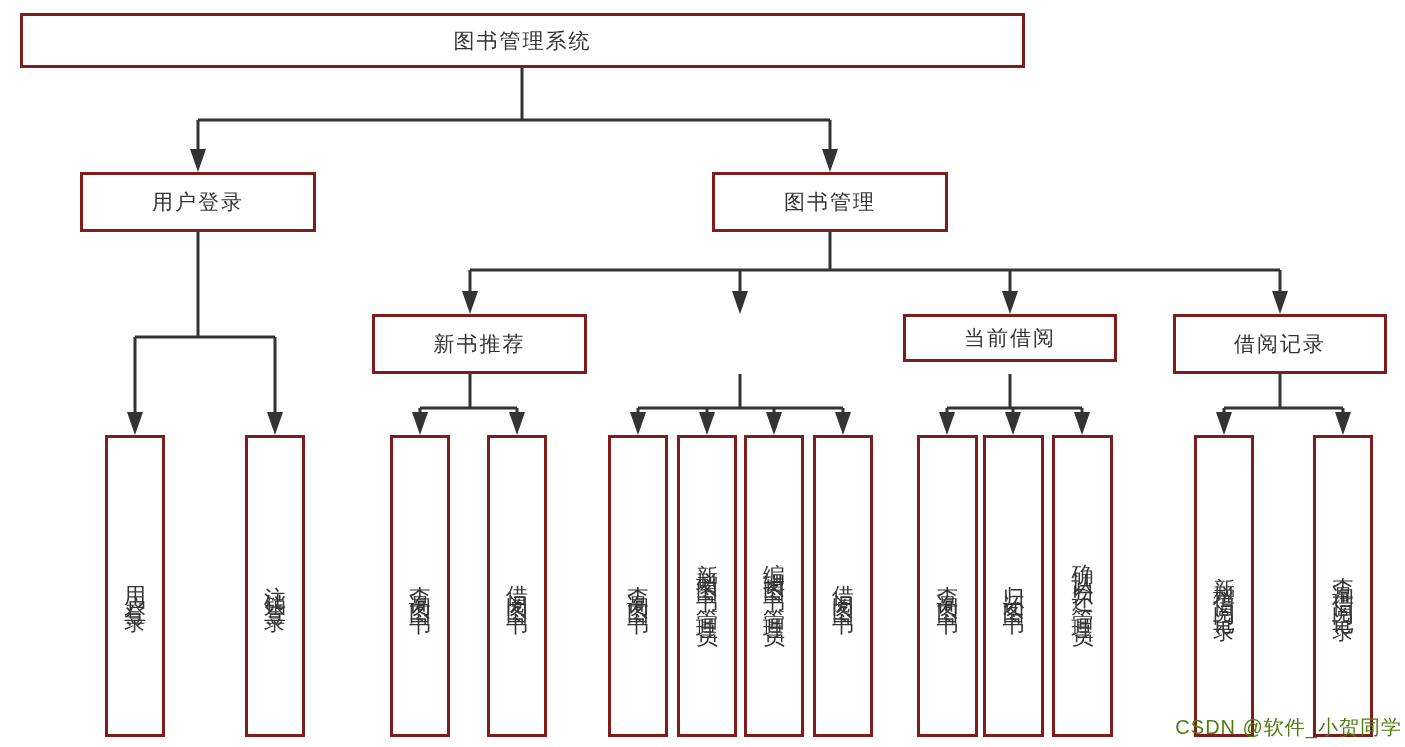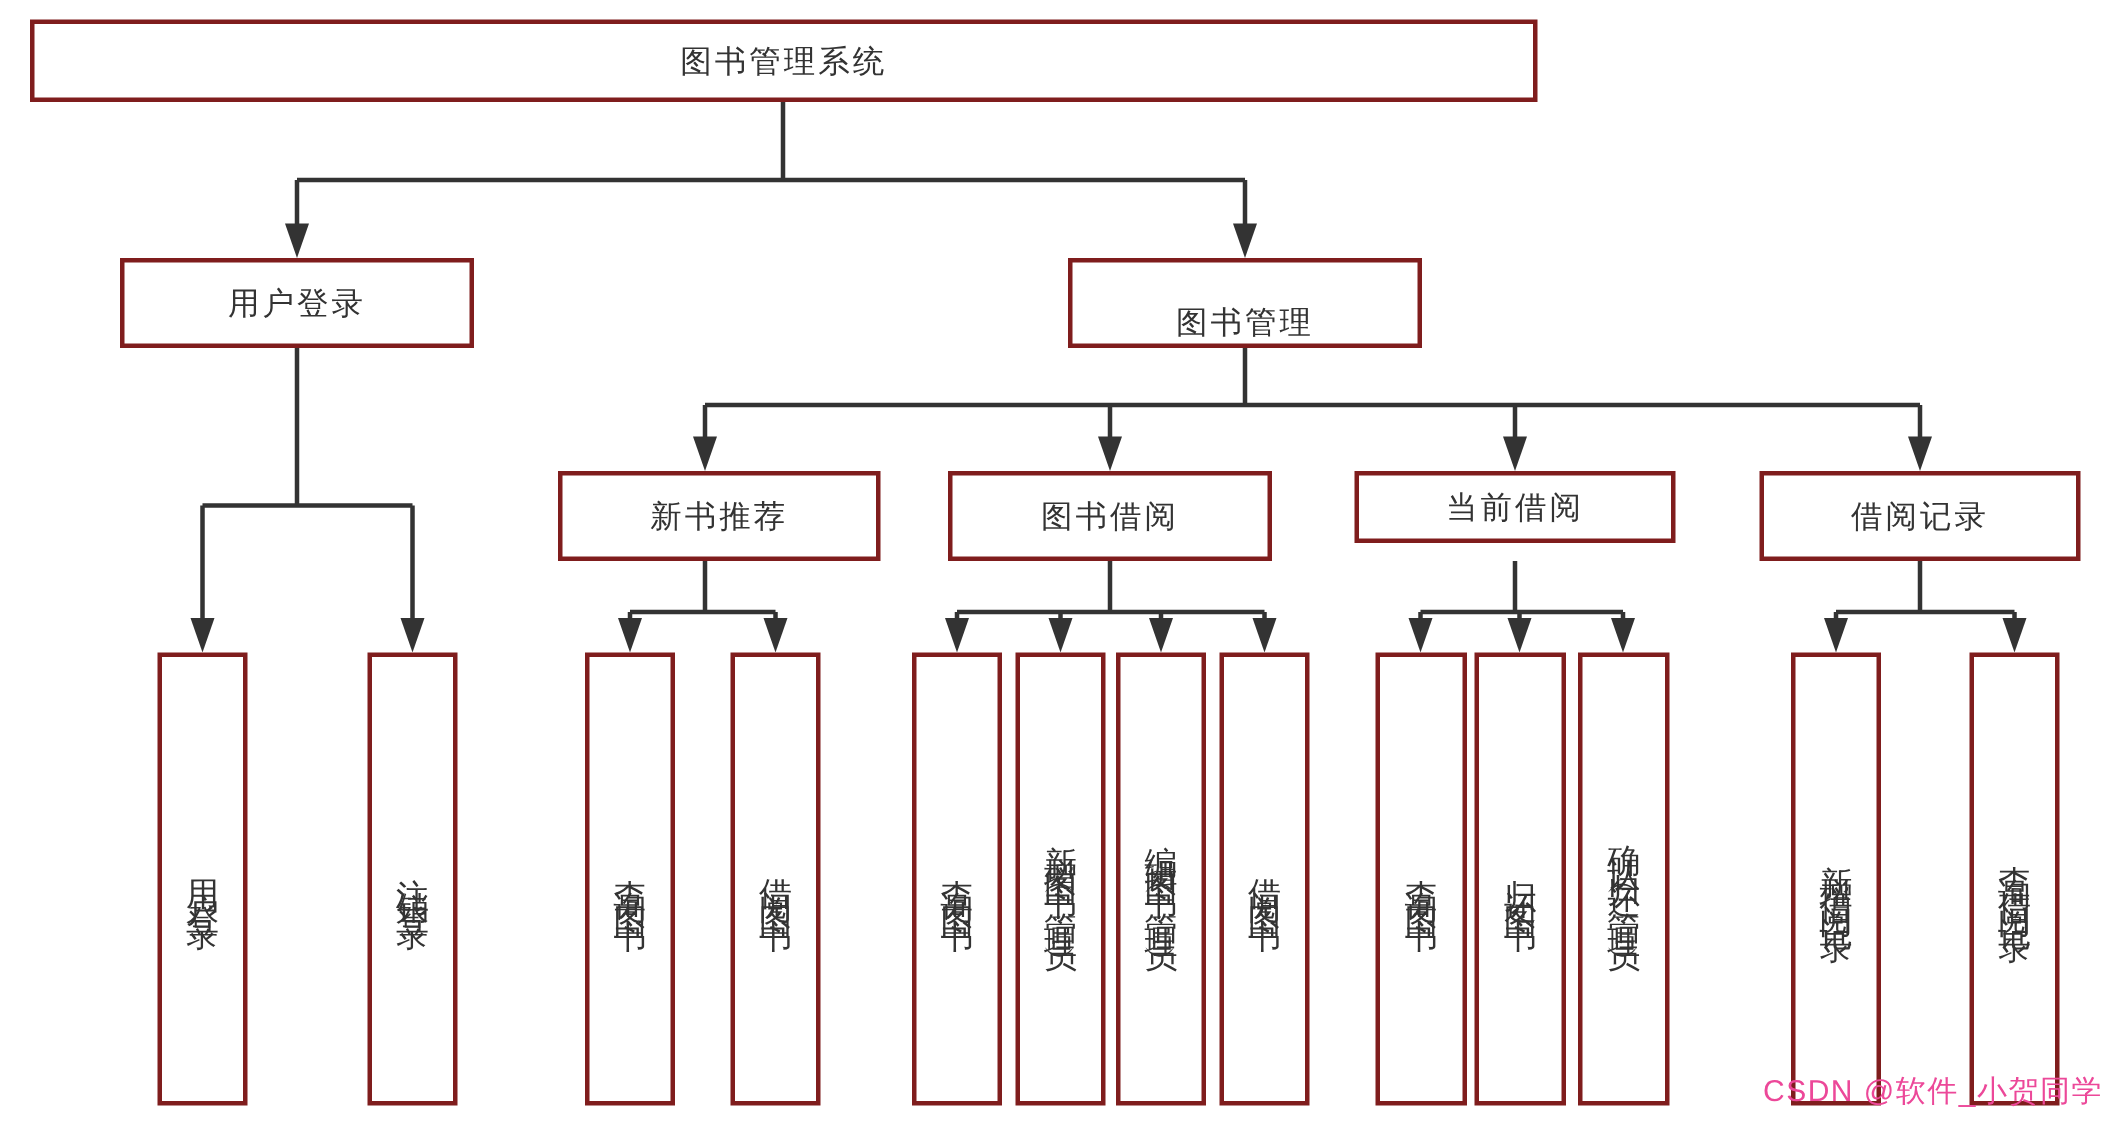--- a/index.html
+++ b/index.html
@@ -42,21 +42,21 @@
     font-size: 22px;
     letter-spacing: 9px;
     color: #333333;
     line-height: 1;
   }
   #watermark {
     position: absolute;
     right: 3px;
     top: 714px;
     font-size: 20px;
-    color: #ec4899;
+    color: #4d7c0f;
     letter-spacing: 1px;
     z-index: 5;
     white-space: nowrap;
   }
 </style>
 </head>
 <body>
 
 <div id="canvas">
 
@@ -96,29 +96,26 @@
     <polygon points="1335,412 1351,412 1343,435"></polygon>
   </svg>
 
   <div class="node" style="left:20px; top:13px; width:1005px; height:55px;">
     <span class="hlabel">图书管理系统</span>
   </div>
 
   <div class="node" style="left:80px; top:172px; width:236px; height:60px;">
     <span class="hlabel">用户登录</span>
   </div>
-  <div class="node" style="left:712px; top:172px; width:236px; height:60px;align-items:flex-end;">
+  <div class="node" style="left:712px; top:172px; width:236px; height:60px;">
     <span class="hlabel">图书管理</span>
   </div>
 
   <div class="node" style="left:372px; top:314px; width:215px; height:60px;">
     <span class="hlabel">新书推荐</span>
-  </div>
-  <div class="node" style="left:632px; top:314px; width:216px; height:60px;">
-    <span class="hlabel">图书借阅</span>
   </div>
   <div class="node" style="left:903px; top:314px; width:214px; height:48px;">
     <span class="hlabel">当前借阅</span>
   </div>
   <div class="node" style="left:1173px; top:314px; width:214px; height:60px;">
     <span class="hlabel">借阅记录</span>
   </div>
 
   <div class="node leaf" style="left:105px; width:60px;">
     <span class="vlabel">用户登录</span>

